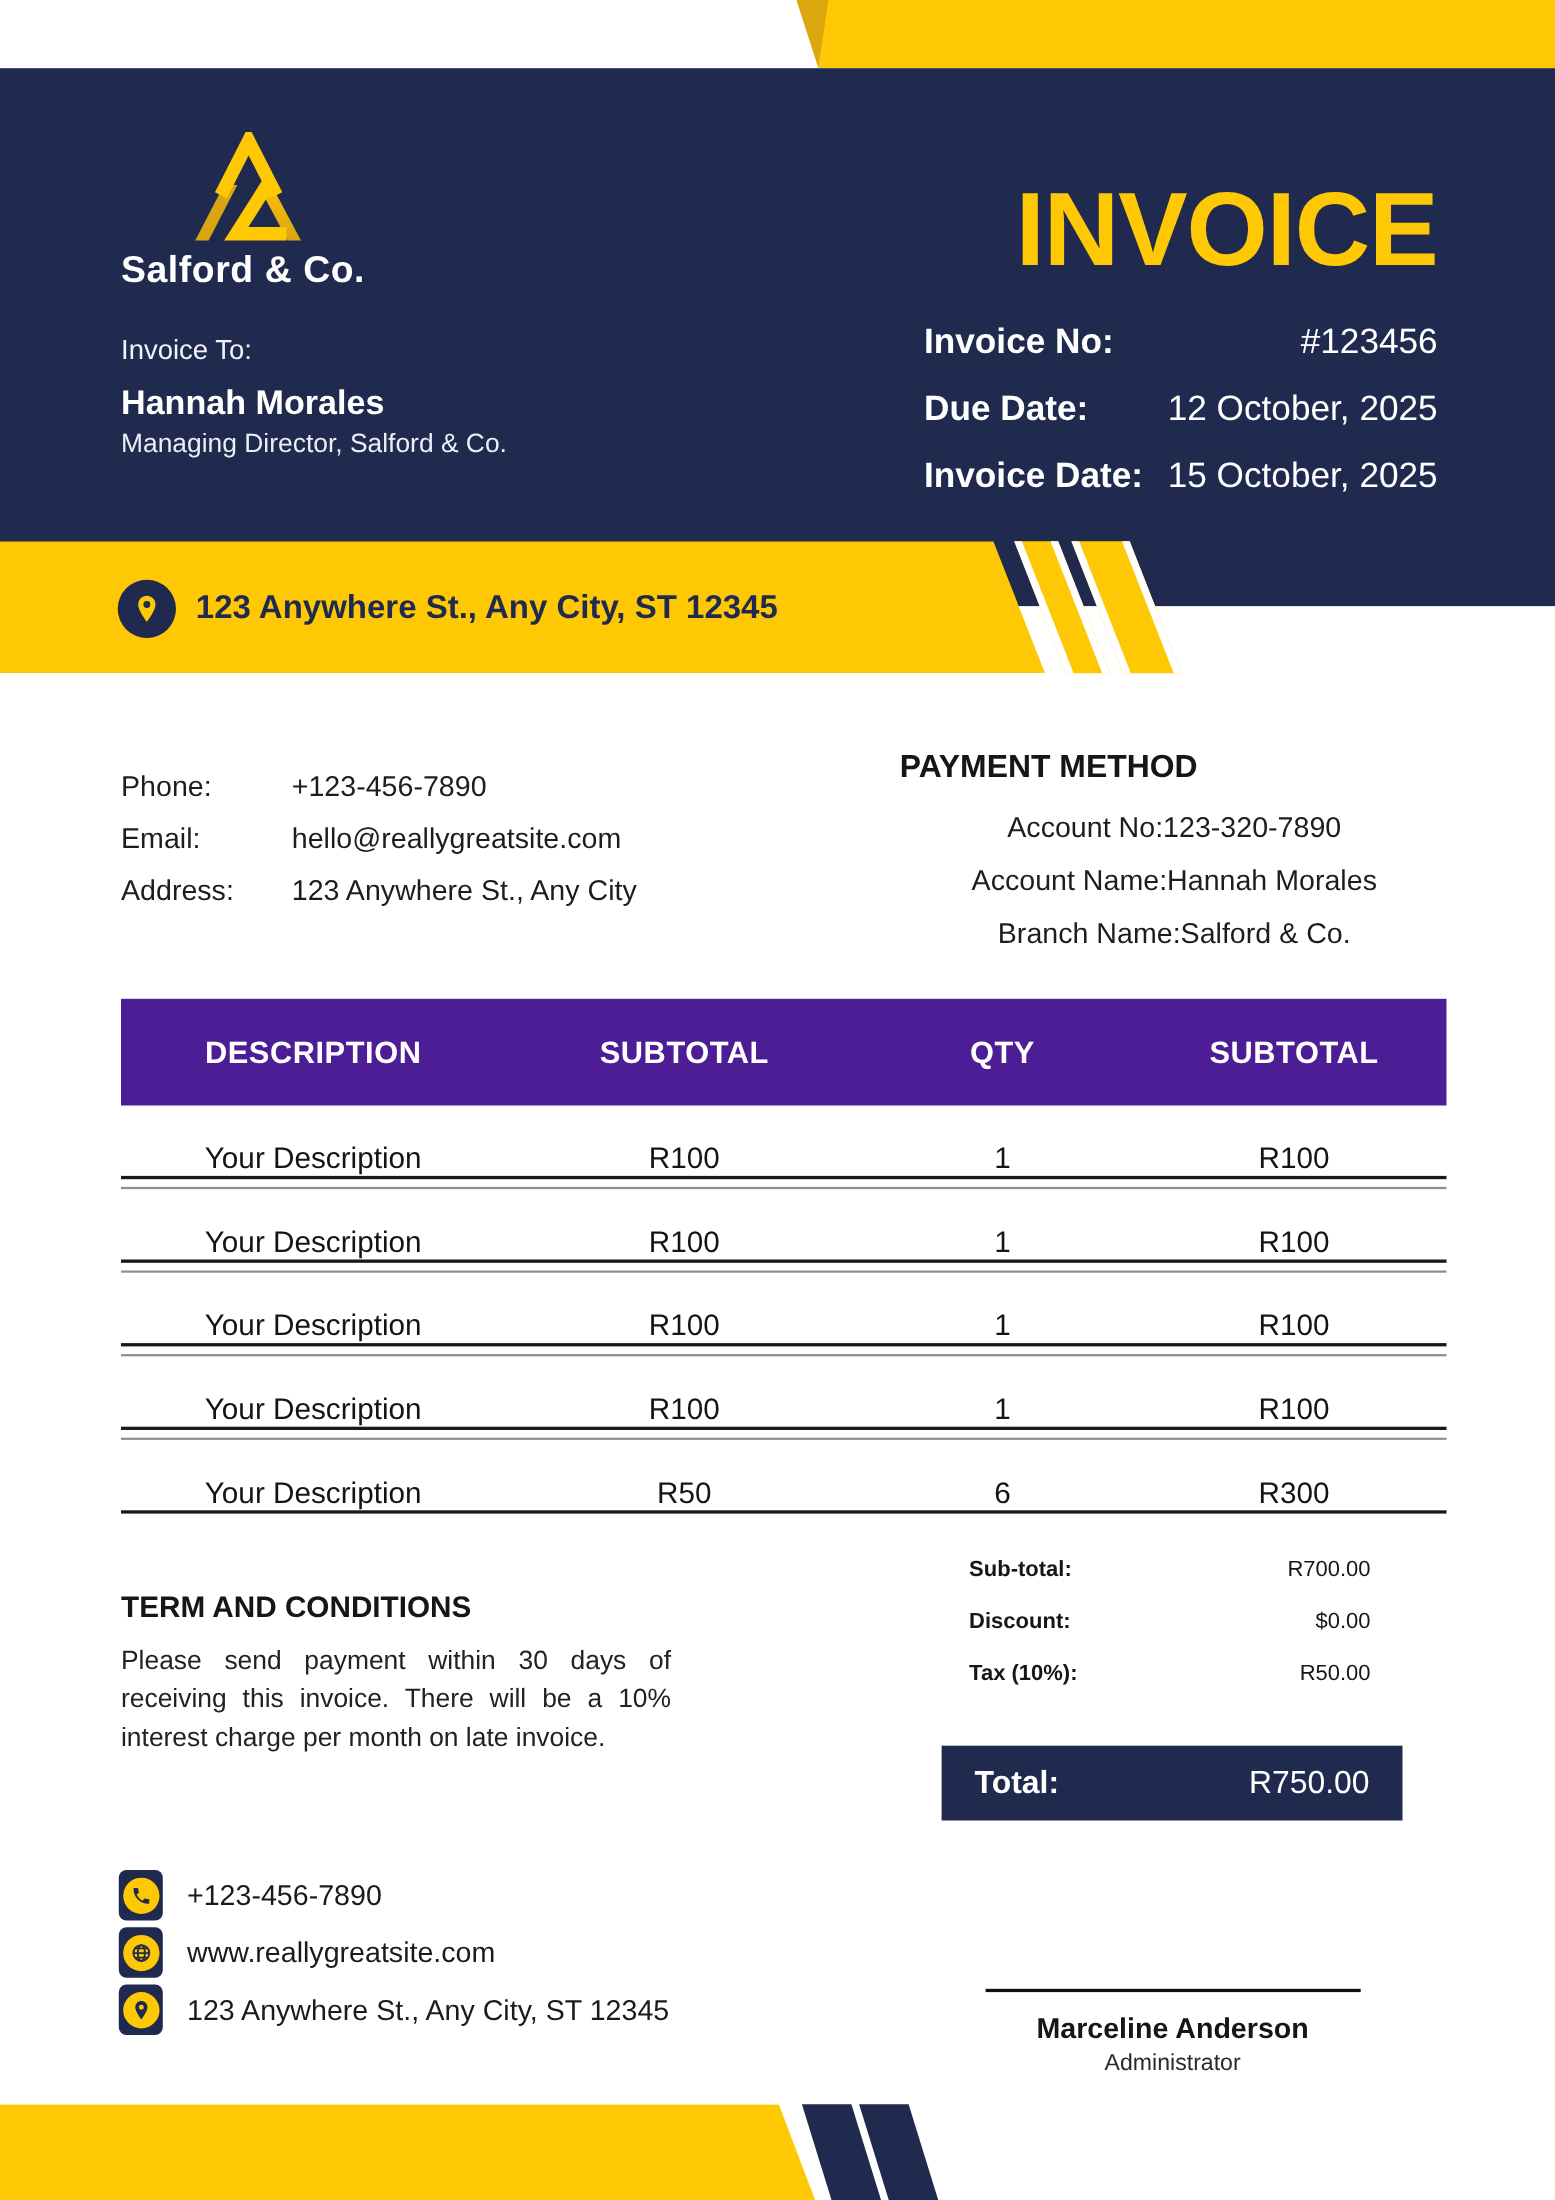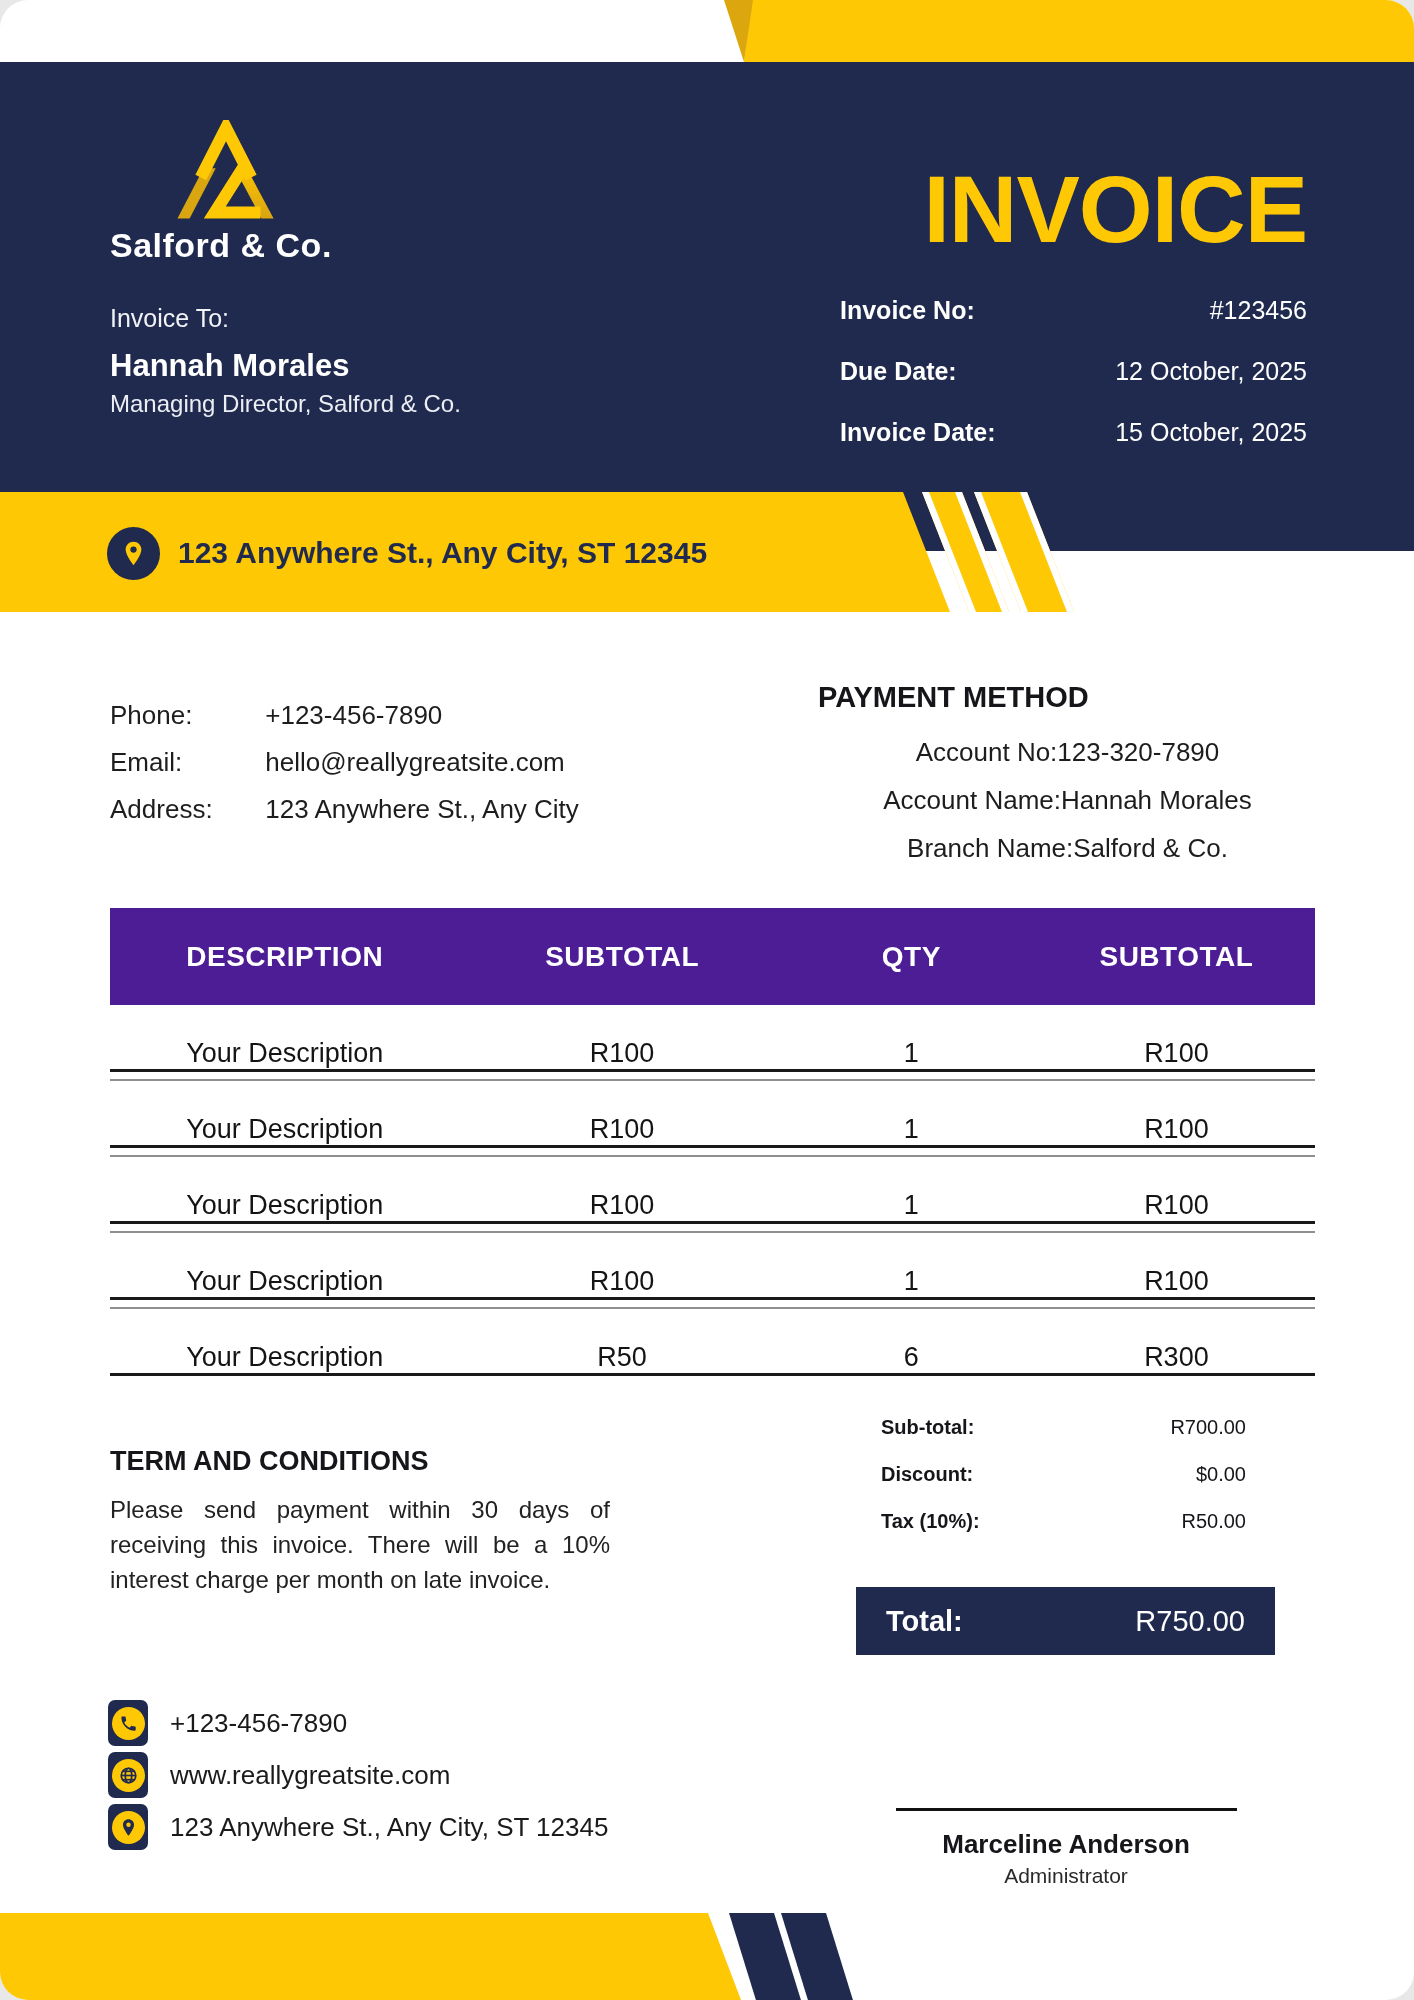--- a/index.html
+++ b/index.html
@@ -1,39 +1,39 @@
 <!DOCTYPE html>
 <html><head>
 <meta charset="utf-8">
 <style>
   html,body{margin:0;padding:0;background:#e8e8e8;}
   .page{
     position:relative;width:1414px;height:2000px;margin:0 auto;
     background:#ffffff;overflow:hidden;
-    font-family:"Liberation Sans",sans-serif;color:#1a1a1a;border-radius:28px;
+    font-family:"Liberation Sans",sans-serif;color:#1a1a1a;
   }
   .abs{position:absolute;}
 
   
   .top-band-yellow{left:0;top:0;width:1414px;height:62px;background:#FFC805;
     clip-path:polygon(752px 0,1414px 0,1414px 62px,744px 62px);}
   .top-band-wedge{left:0;top:0;width:1414px;height:62px;background:#DCA60F;
     clip-path:polygon(724px 0,753px 0,744px 62px);}
 
   
   .navy-header{left:0;top:62px;width:1414px;height:489px;background:#1F2A4E;}
   .logo{left:170px;top:120px;}
   .brand-name{left:110px;top:226px;font-size:34px;font-weight:700;color:#fff;letter-spacing:.5px;}
   .invoice-to-label{left:110px;top:304px;font-size:25px;color:#f2f3f7;}
   .client-name{left:110px;top:348px;font-size:31px;font-weight:700;color:#fff;}
   .client-role{left:110px;top:390px;font-size:24px;color:#eceef4;}
 
   .invoice-title{right:107px;top:162px;font-size:95px;font-weight:700;color:#FFC805;letter-spacing:-1px;line-height:1;}
   .invoice-meta{left:840px;top:295px;width:467px;color:#fff;}
-  .meta-row{display:flex;justify-content:space-between;height:30px;line-height:30px;margin-bottom:31px;font-size:25px;}
+  .meta-row{display:flex;justify-content:space-between;height:30px;line-height:30px;margin-bottom:31px;font-size:32px;}
   .meta-row .lbl{font-weight:600;}
   .meta-row .val{font-weight:400;}
 
   
   .addr-banner{left:0;top:492px;width:1414px;height:120px;background:#FFC805;
     clip-path:polygon(0 0,903px 0,950px 120px,0 120px);}
   .addr-icon-circle{left:107px;top:527px;width:53px;height:53px;border-radius:50%;
     background:#1F2A4E;display:flex;align-items:center;justify-content:center;}
   .addr-text{left:178px;top:536px;font-size:30px;font-weight:600;color:#1F2A4E;}
   .stripe{top:492px;height:120px;background:#FFC805;border-left:7px solid #fff;border-right:7px solid #fff;

